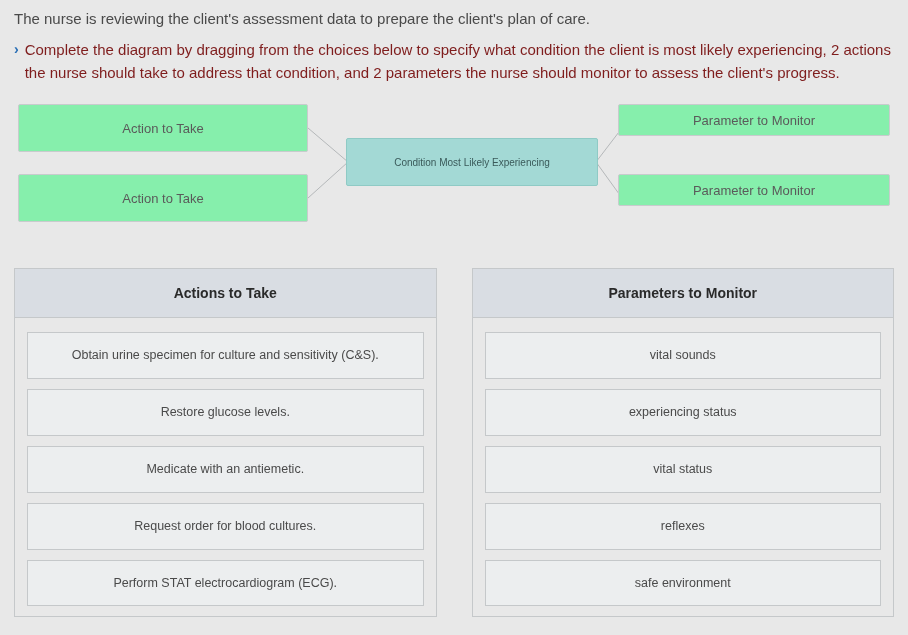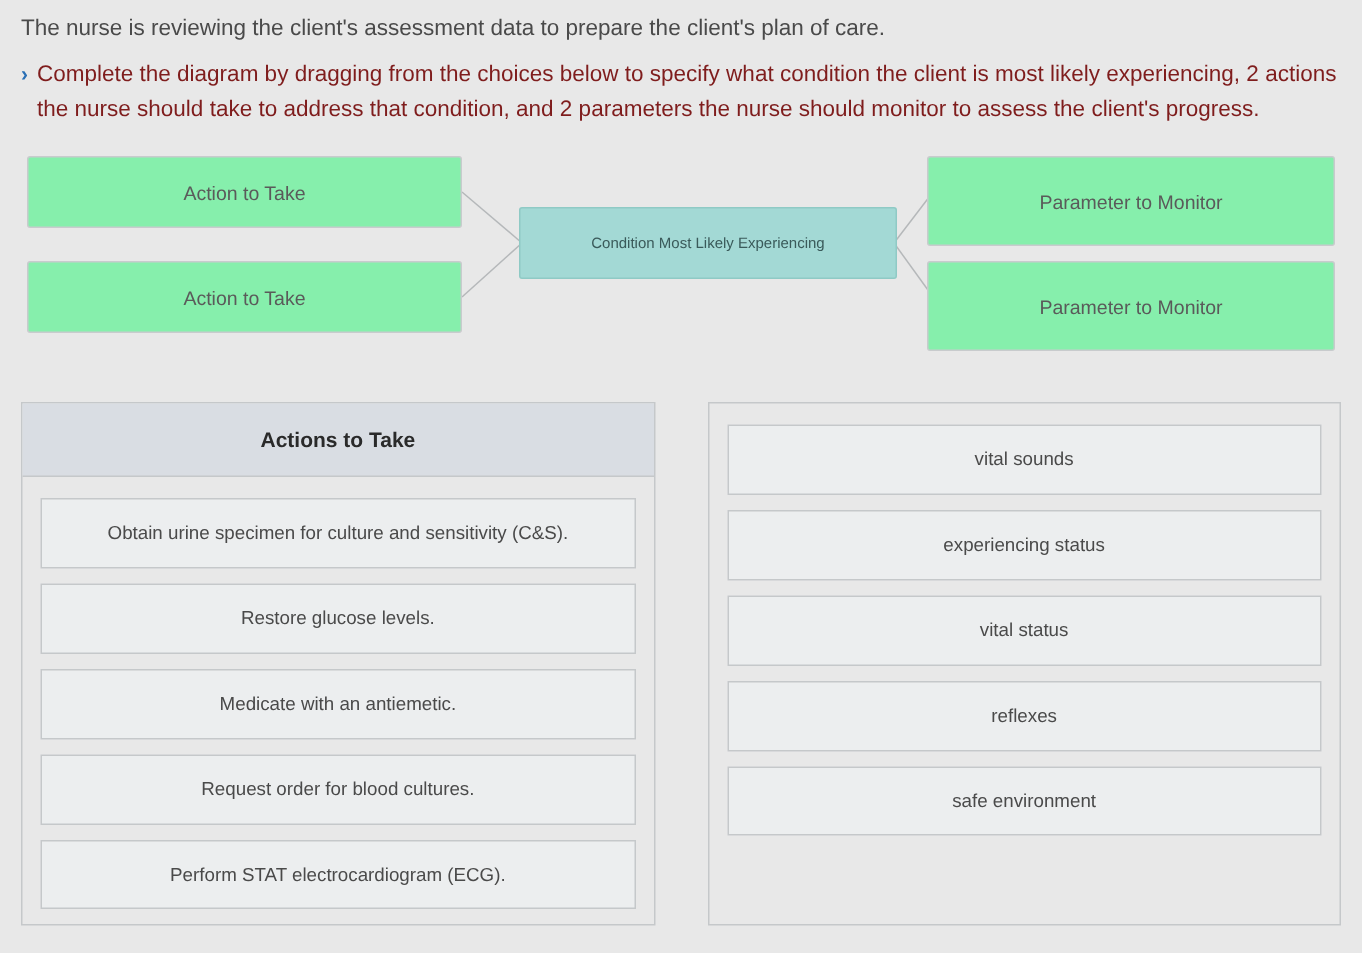--- a/index.html
+++ b/index.html
@@ -58,21 +58,21 @@
     }
     .action-box {
       width: 290px;
       height: 48px;
       left: 4px;
     }
     .action-box.top { top: 8px; }
     .action-box.bottom { top: 78px; }
     .param-box {
       width: 272px;
-      height: 60px;
+      height: 32px;
       right: 4px;
       margin-left: 22px;
     }
     .param-box.top { top: 8px; }
     .param-box.bottom { top: 78px; }
     .condition-box {
       position: absolute;
       left: 332px;
       top: 42px;
       width: 252px;
@@ -184,20 +184,21 @@
       <div class="choice-item">Obtain urine specimen for culture and sensitivity (C&amp;S).</div>
       <div class="choice-item">Restore glucose levels.</div>
       <div class="choice-item">Medicate with an antiemetic.</div>
       <div class="choice-item">Request order for blood cultures.</div>
       <div class="choice-item">Perform STAT electrocardiogram (ECG).</div>
     </div>
   </div>
 
 
   <div class="choice-col">
+    <div class="choice-header">Parameters to Monitor</div>
     <div class="choice-body">
       <div class="choice-item">vital sounds</div>
       <div class="choice-item">experiencing status</div>
       <div class="choice-item">vital status</div>
       <div class="choice-item">reflexes</div>
       <div class="choice-item">safe environment</div>
     </div>
   </div>
 </div>
 

